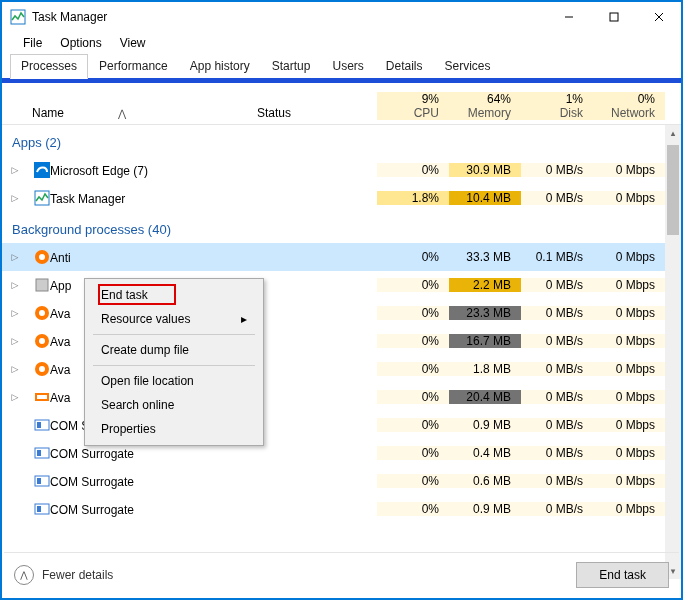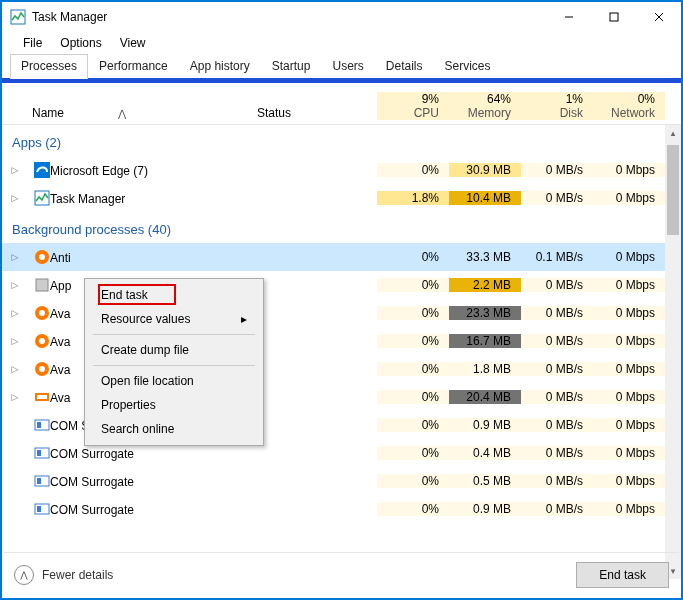--- a/index.html
+++ b/index.html
@@ -314,21 +314,21 @@
           <span class="proc-icon">
             <svg viewBox="0 0 16 16">
               <rect x="1" y="3" width="14" height="10" fill="none" stroke="#3a7bd5"></rect>
               <rect x="3" y="5" width="4" height="6" fill="#3a7bd5"></rect>
             </svg>
           </span>
           <span>COM Surrogate</span>
         </div>
     <div class="st"></div>
     <div class="nv w0">0%</div>
-    <div class="nv w0">0.5 MB</div>
+    <div class="nv w0">0.6 MB</div>
     <div class="nv w0">0 MB/s</div>
     <div class="nv w0">0 Mbps</div>
     <div style="width:16px"></div>
   </div>
       <div class="row ">
     <div class="exp"></div>
     <div class="nm">
           <span class="proc-icon">
             <svg viewBox="0 0 16 16">
               <rect x="1" y="3" width="14" height="10" fill="none" stroke="#3a7bd5"></rect>
@@ -363,24 +363,24 @@
     </div>
     <div class="ctxsep"></div>
     <div class="ctxitem">
       <span>Create dump file</span>
     </div>
     <div class="ctxsep"></div>
     <div class="ctxitem">
       <span>Open file location</span>
     </div>
     <div class="ctxitem">
+      <span>Search online</span>
+    </div>
+    <div class="ctxitem">
       <span>Properties</span>
-    </div>
-    <div class="ctxitem">
-      <span>Search online</span>
     </div>
   </div>
 <div class="endtask-ring"></div>
 
 <div class="footer">
   <div class="fewer">
     <span class="circ">⋀</span>
     <span>Fewer details</span>
   </div>
   <button class="endbtn">End task</button>

